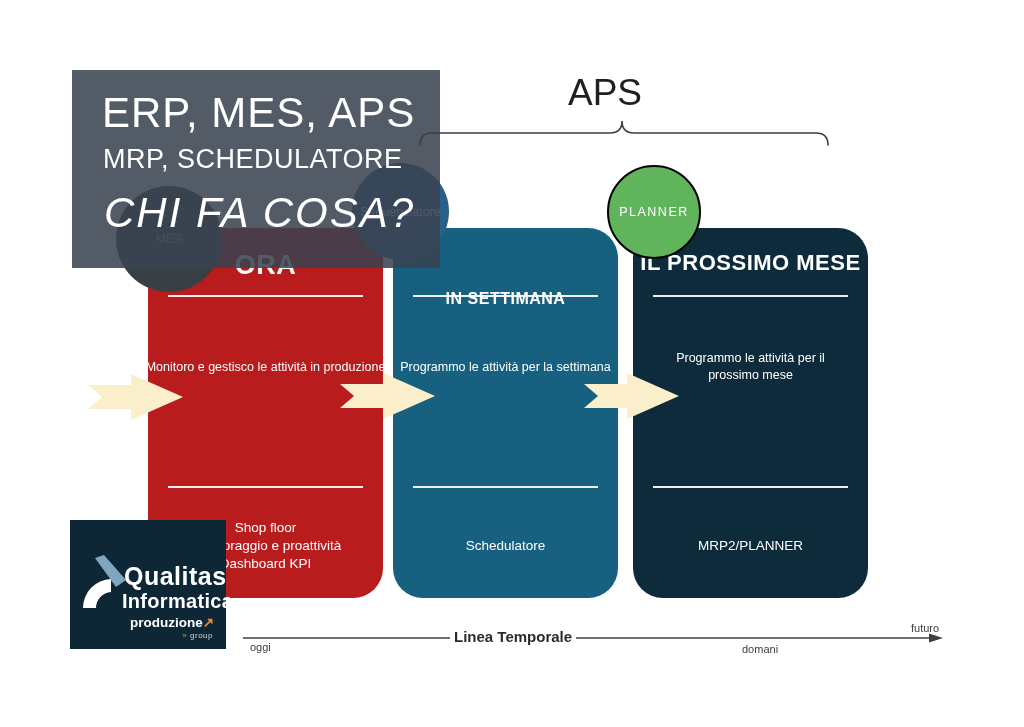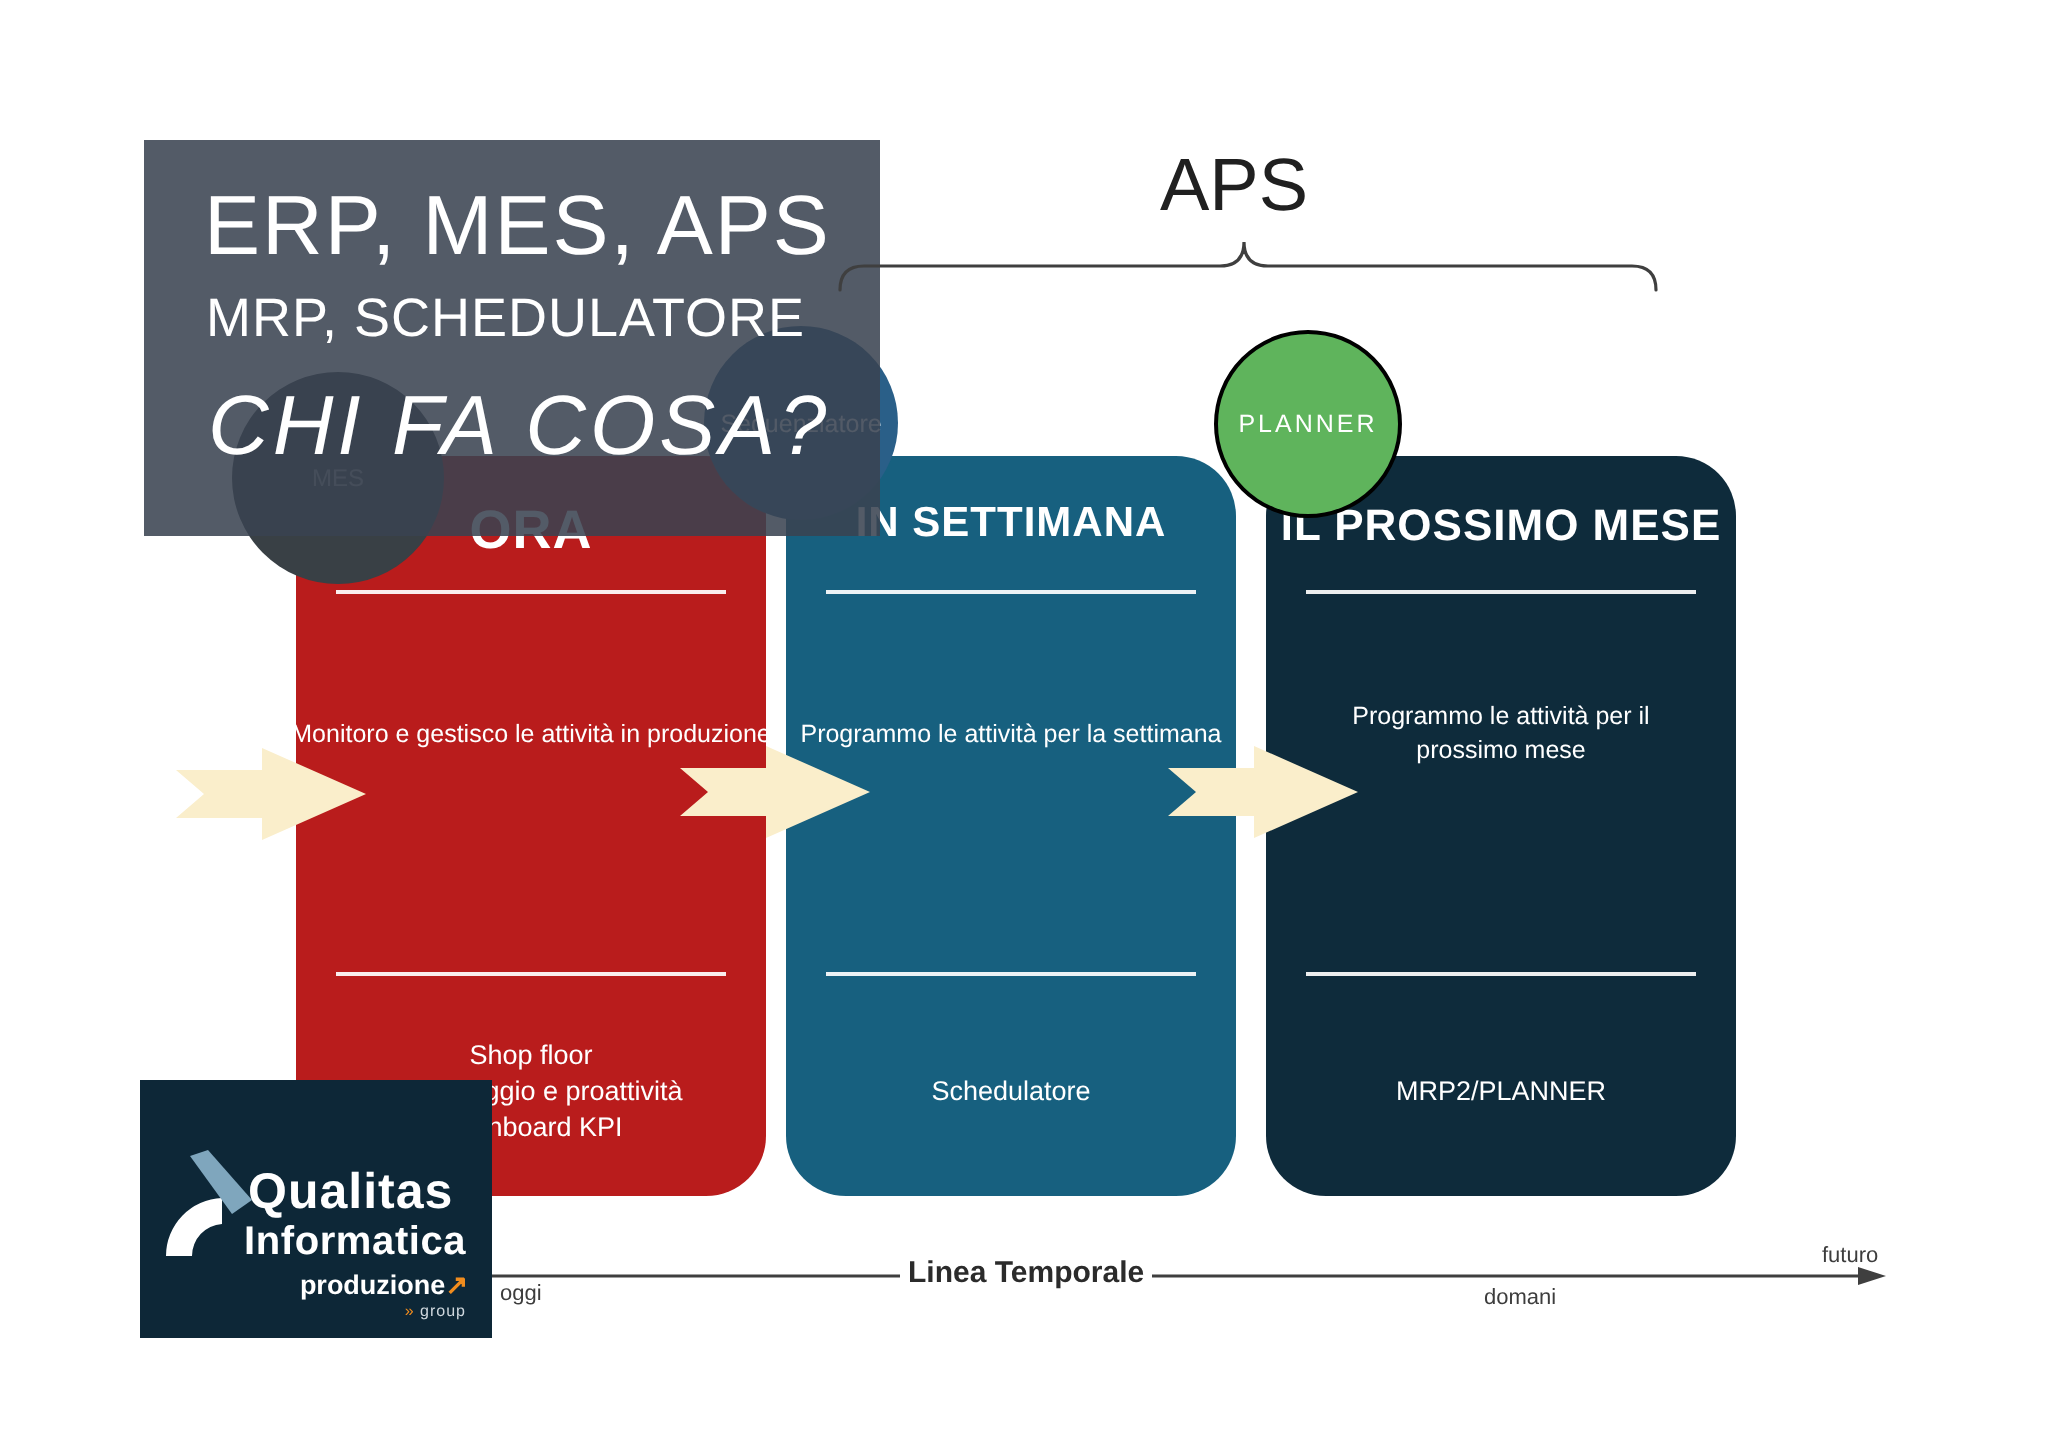--- a/index.html
+++ b/index.html
@@ -9,21 +9,21 @@
     background:#ffffff; overflow:hidden;
     font-family:"Liberation Sans", sans-serif;
   }
   
   .card { position:absolute; top:228px; height:370px; border-radius:30px; z-index:10; color:#fff; }
   .card-1 { left:148px; width:235px; }
   .card-2 { left:393px; width:225px; }
   .card-3 { left:633px; width:235px; }
   .card-title { position:absolute; top:22px; left:0; right:0; text-align:center; font-weight:bold; letter-spacing:0.5px; }
   .card-1 .card-title { font-size:27px; }
-  .card-2 .card-title { font-size:21px; }
+  .card-2 .card-title { font-size:16px;margin-top:40px; }
   .card-3 .card-title { font-size:22px; }
   .rule { position:absolute; left:20px; right:20px; height:2px; background:rgba(255,255,255,0.92); }
   .rule-1 { top:67px; }
   .rule-2 { top:258px; }
   .card-body { position:absolute; top:106px; left:4px; right:4px; height:66px;
     display:flex; align-items:center; justify-content:center;
     font-size:12.5px; line-height:1.35; text-align:center; }
   .card-1 .card-body, .card-2 .card-body { white-space:nowrap; }
   .card-3 .card-body { left:28px; right:28px; }
   .card-footer { position:absolute; top:282px; left:4px; right:4px; height:72px;
@@ -43,33 +43,33 @@
   .circle-seq .role-label { font-size:12.5px; color:rgba(255,255,255,0.95); }
   .circle-planner { left:607px; top:165px; width:94px; height:94px; border:2px solid #000000; }
   .circle-planner .role-label { font-size:12.5px; letter-spacing:1.5px; }
   
   .title-box { position:absolute; left:72px; top:70px; width:368px; height:198px;
     background:rgba(58,67,80,0.87); z-index:40; color:#fff; }
   .title-line1 { position:absolute; left:30px; top:22px; font-size:42px; letter-spacing:1px; line-height:1; }
   .title-line2 { position:absolute; left:31px; top:76px; font-size:27px; letter-spacing:0.5px; line-height:1; }
   .title-line3 { position:absolute; left:32px; top:122px; font-size:42px; font-style:italic; letter-spacing:2px; line-height:1; }
   
-  .aps-label { position:absolute; left:552px; top:72px; width:130px; text-align:center;
+  .aps-label { position:absolute; left:540px; top:72px; width:130px; text-align:center;
     font-size:37px; color:#202020; z-index:45; }
   .aps-bracket { position:absolute; left:418px; top:112px; width:412px; height:34px; z-index:45; }
   
   .timeline-svg { position:absolute; left:243px; top:629px; width:702px; height:18px; z-index:5; }
   .timeline-label { position:absolute; left:450px; top:628px; background:#ffffff; padding:0 4px;
     font-weight:bold; font-size:15px; color:#2b2b2b; z-index:6; }
   .tl-marker { position:absolute; font-size:11px; color:#3d3d3d; z-index:6; }
   .tl-oggi   { left:250px; top:641px; }
   .tl-domani { left:742px; top:643px; }
   .tl-futuro { left:911px; top:622px; }
   
-  .logo-box { position:absolute; left:70px; top:540px; width:176px; height:129px; z-index:50; color:#fff; }
+  .logo-box { position:absolute; left:70px; top:520px; width:156px; height:129px; z-index:50; color:#fff; }
   .logo-mark { position:absolute; left:10px; top:34px; width:48px; height:56px; }
   .logo-name1 { position:absolute; left:54px; top:42px;  font-size:25px; font-weight:600; letter-spacing:0.5px; }
   .logo-name2 { position:absolute; left:52px; top:70px;  font-size:20px; font-weight:600; letter-spacing:0.3px; }
   .logo-brand { position:absolute; right:12px; top:94px; font-size:13.5px; font-weight:bold; }
   .logo-group { position:absolute; right:13px; top:111px; font-size:8px; color:#cfd8de; letter-spacing:0.5px; }
   .accent { color:#f08c1e; font-style:normal; }
 </style>
 </head>
 <body>
 

